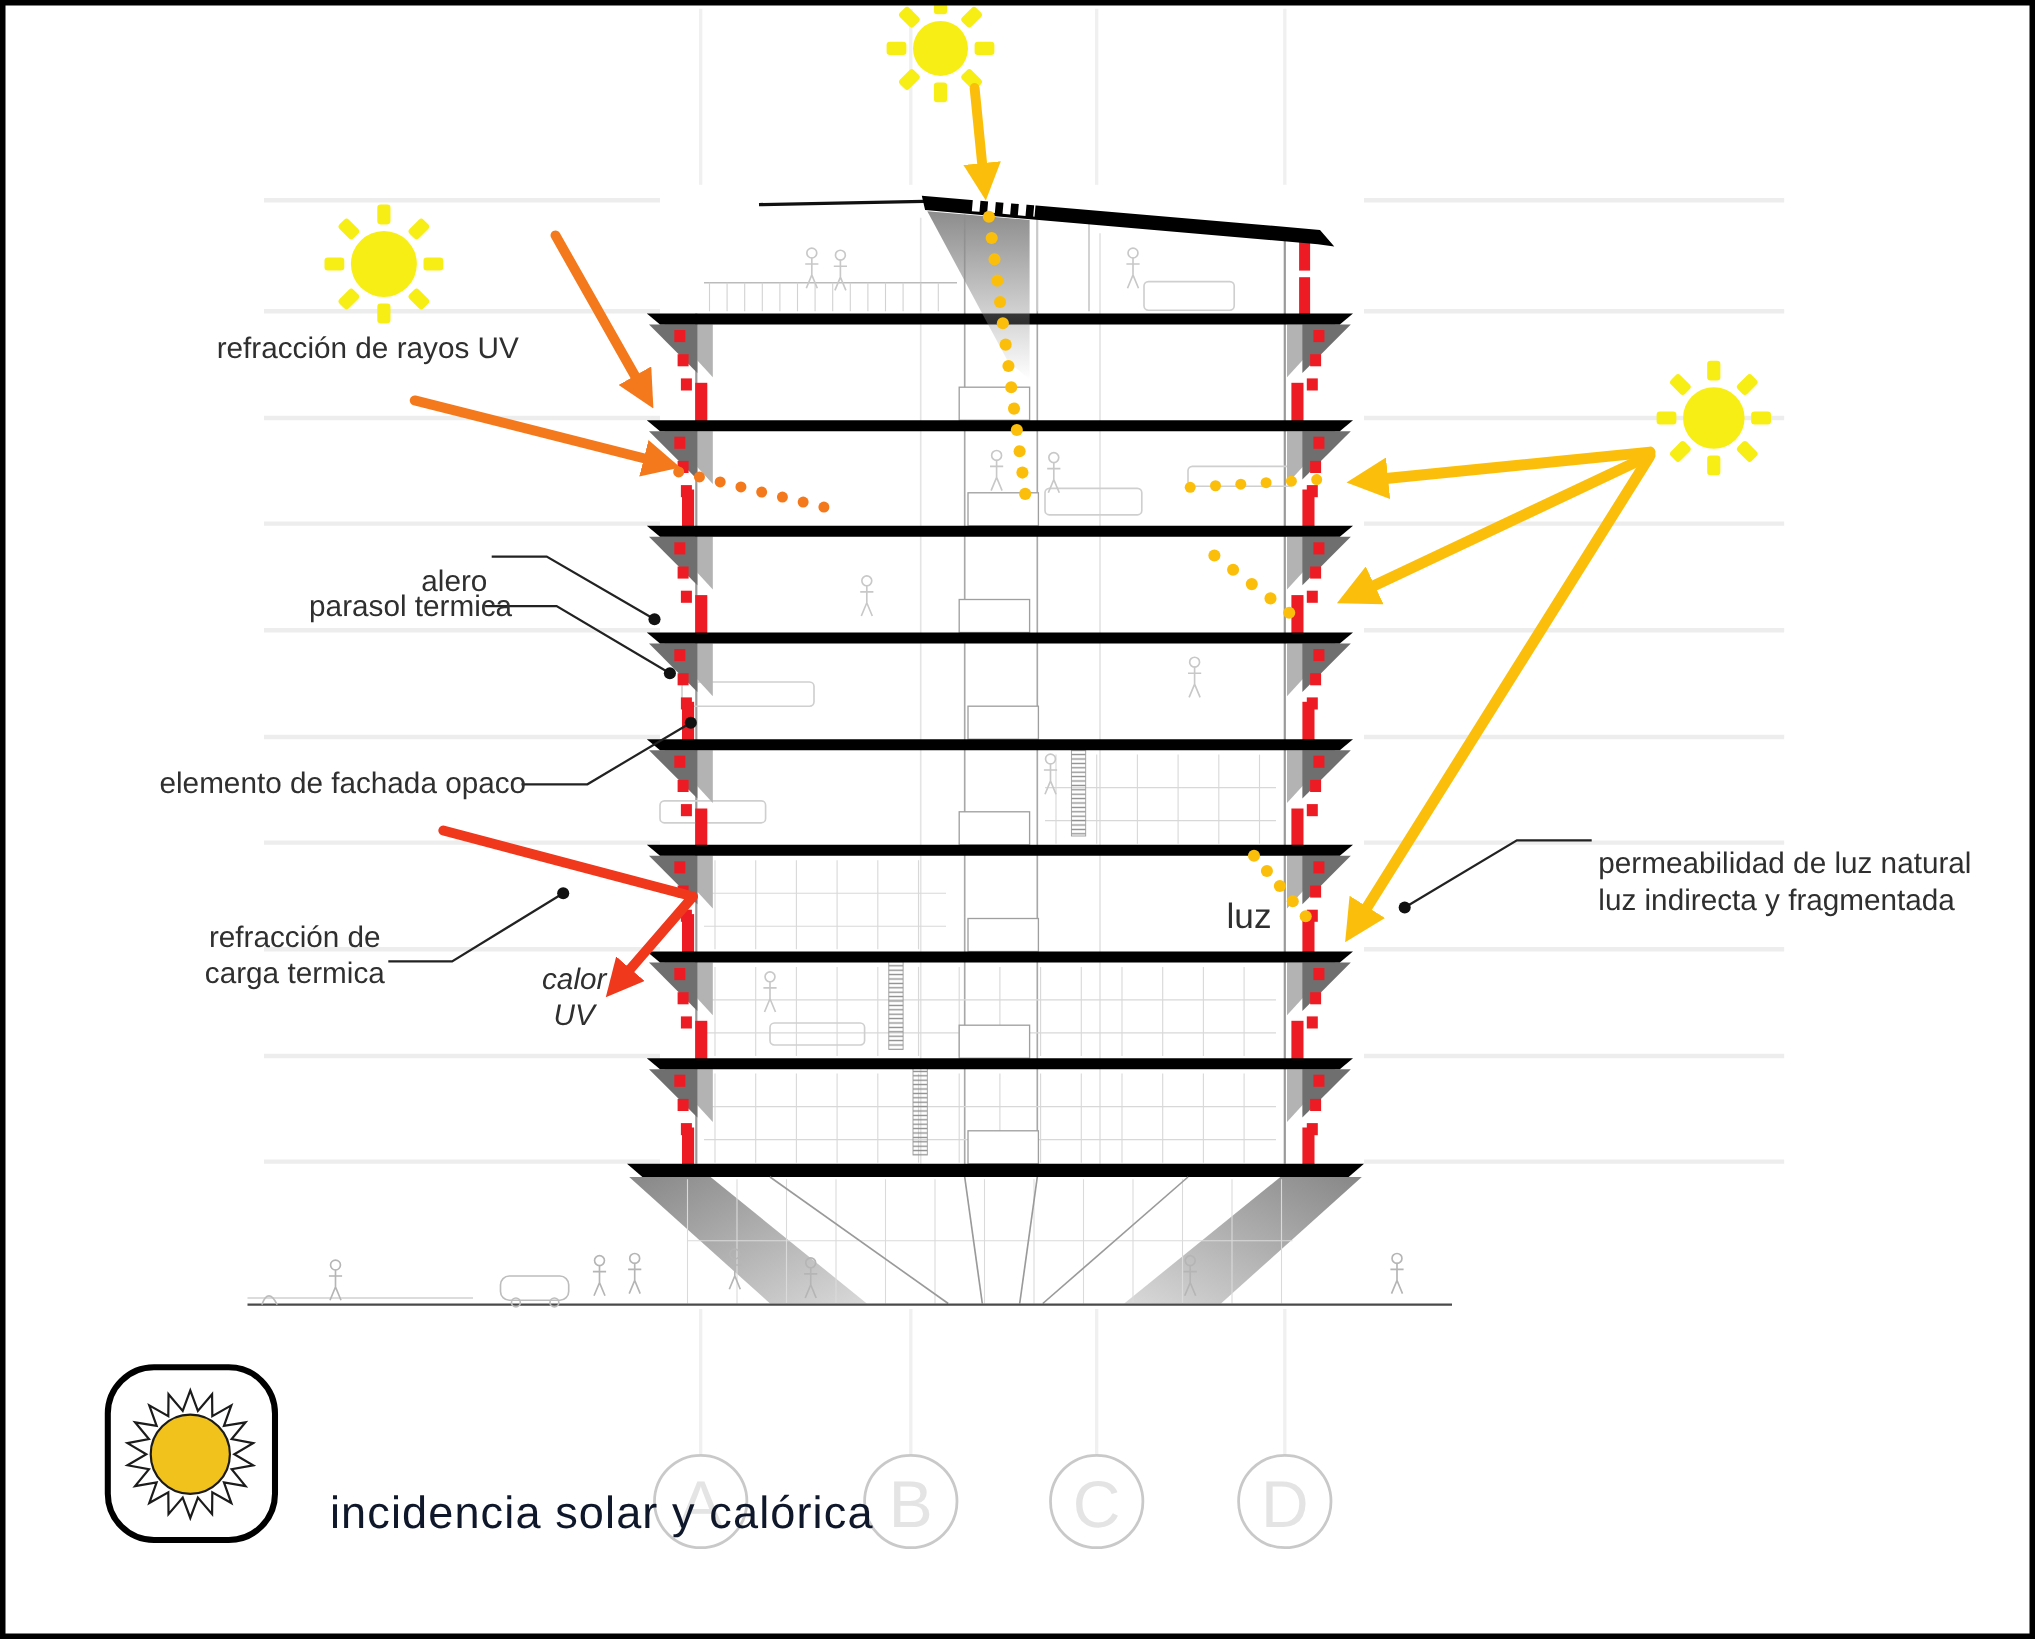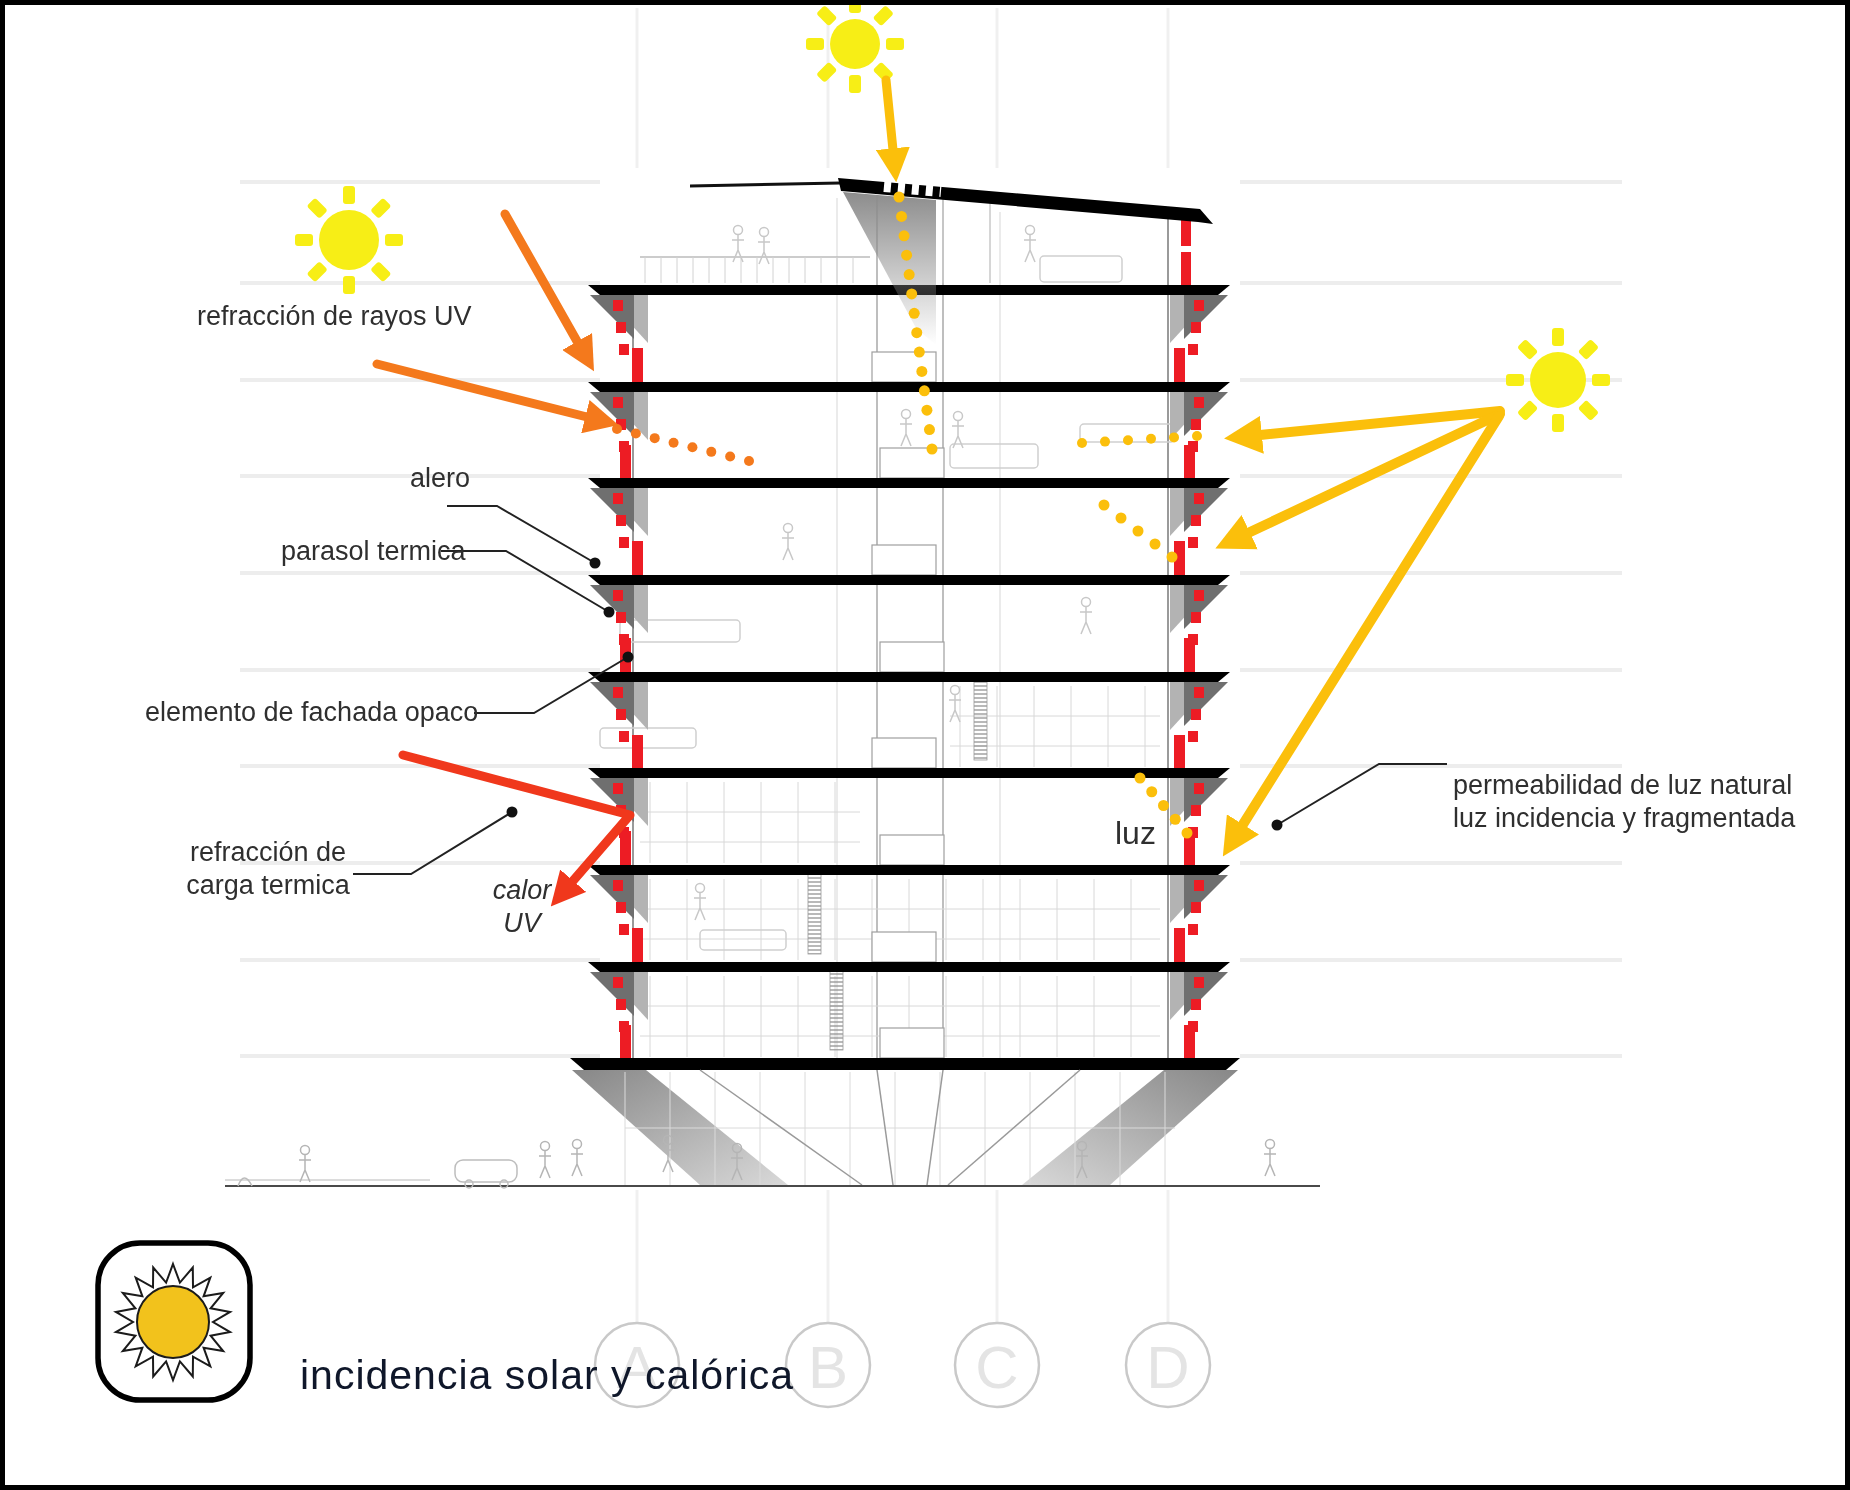--- a/index.html
+++ b/index.html
@@ -419,35 +419,35 @@
         <circle cx="828" cy="1365" r="42" fill="none" stroke="#c9c9c9" stroke-width="2.5"></circle>
         <circle cx="997" cy="1365" r="42" fill="none" stroke="#c9c9c9" stroke-width="2.5"></circle>
         <circle cx="1168" cy="1365" r="42" fill="none" stroke="#c9c9c9" stroke-width="2.5"></circle>
         <rect x="98" y="1243" width="152" height="157" rx="42" fill="#fff" stroke="#000" stroke-width="5.5"></rect>
         <polygon points="173.0,1264.0 179.9,1282.6 192.8,1267.5 193.0,1287.4 210.3,1277.6 203.6,1296.3 223.2,1293.0 210.6,1308.3 230.1,1311.9 213.0,1322.0 230.1,1332.1 210.6,1335.7 223.2,1351.0 203.6,1347.7 210.3,1366.4 193.0,1356.6 192.8,1376.5 179.9,1361.4 173.0,1380.0 166.1,1361.4 153.2,1376.5 153.0,1356.6 135.7,1366.4 142.4,1347.7 122.8,1351.0 135.4,1335.7 115.9,1332.1 133.0,1322.0 115.9,1311.9 135.4,1308.3 122.8,1293.0 142.4,1296.3 135.7,1277.6 153.0,1287.4 153.2,1267.5 166.1,1282.6 " fill="#fff" stroke="#1b1b1b" stroke-width="2"></polygon>
         <circle cx="173" cy="1322" r="36" fill="#f2c21c" stroke="#1b1b1b" stroke-width="2"></circle>
       </g>
   </svg>
 
   <div class="lbl" style="left:197px;top:300px;">refracción de rayos UV</div>
-  <div class="lbl" style="left:383px;top:462px;margin-left:27px;">alero</div>
+  <div class="lbl" style="left:383px;top:512px;">alero</div>
   <div class="lbl" style="left:281px;top:535px;">parasol termica</div>
   <div class="lbl" style="left:145px;top:696px;">elemento de fachada opaco</div>
   <div class="lbl center" style="left:160px;top:836px;width:216px;">
     <div>refracción de</div>
     <div>carga termica</div>
   </div>
   <div class="lbl center" style="left:478px;top:874px;width:88px;font-style:italic;">
     <div>calor</div>
     <div>UV</div>
   </div>
   <div class="lbl" style="left:1115px;top:817px;font-size:32px;">luz</div>
   <div class="lbl" style="left:1453px;top:742px;margin-top:27px;">
     <div>permeabilidad de luz natural</div>
-    <div>luz incidencia y fragmentada</div>
+    <div>luz indirecta y fragmentada</div>
   </div>
 
   <div id="title">incidencia solar y calórica</div>
 
   <div class="gridletter" style="left:592px;top:1333px;">A</div>
   <div class="gridletter" style="left:783px;top:1333px;">B</div>
   <div class="gridletter" style="left:952px;top:1333px;">C</div>
   <div class="gridletter" style="left:1123px;top:1333px;">D</div>
 </div>
 

